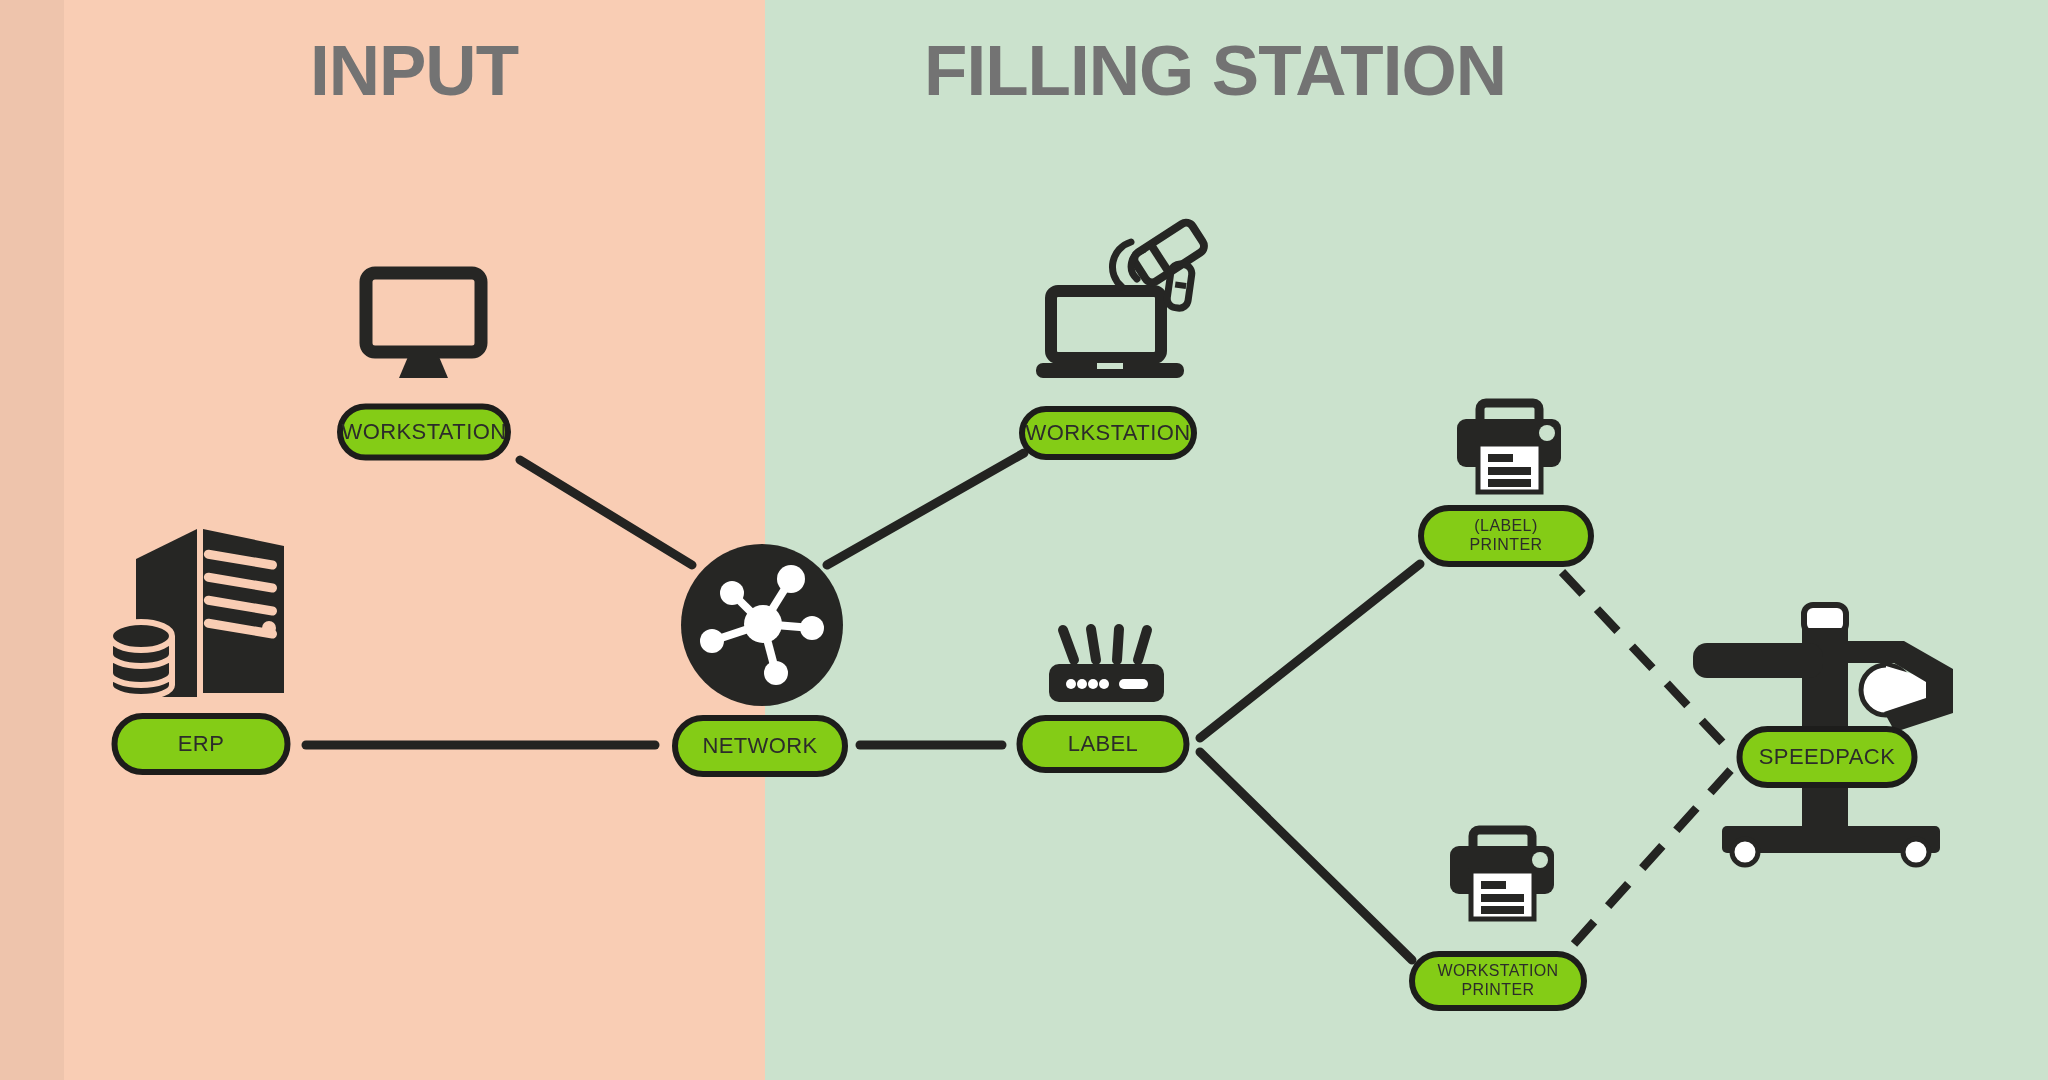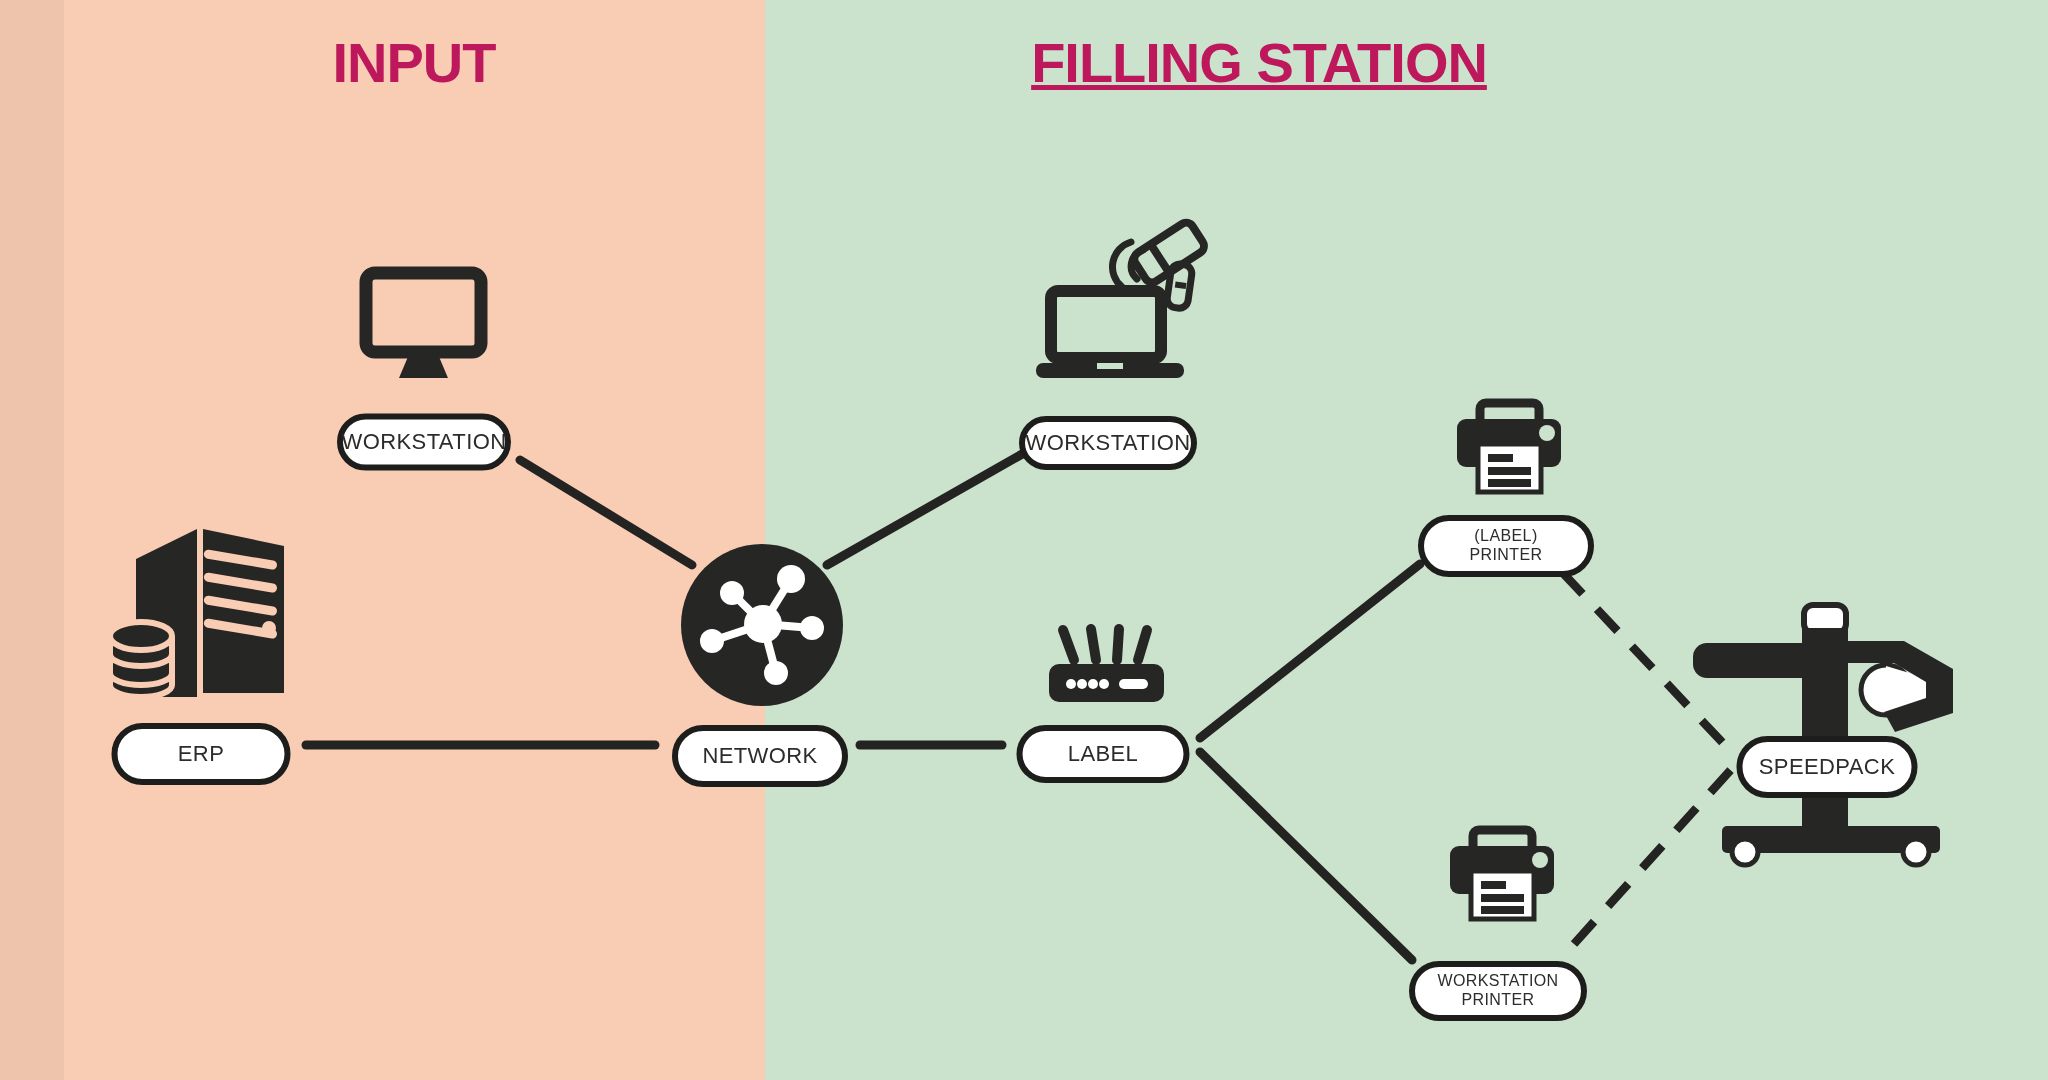--- a/index.html
+++ b/index.html
@@ -13,31 +13,31 @@
   #canvas{
     position:relative;width:2048px;height:1080px;overflow:hidden;
     font-family:"Liberation Sans",sans-serif;
   }
   .bg{position:absolute;top:0;height:100%;}
   .bg-input{left:0;width:765px;background:var(--input-bg);}
   .bg-filling{left:765px;width:1283px;background:var(--filling-bg);}
   .edge-shade{position:absolute;left:0;top:0;width:64px;height:100%;background:rgba(0,0,0,.045);}
   .title{
     position:absolute;top:30px;margin:0;transform:translateX(-50%);
-    font-size:56px;font-weight:700;letter-spacing:-1px;color:#be185d;white-space:nowrap;
+    font-size:71px;font-weight:700;letter-spacing:-1px;color:#737373;white-space:nowrap;
   }
   .title-input{left:414px;}
-  .title-filling{left:1259px;text-decoration:underline;}
+  .title-filling{left:1215px;}
   svg.art{position:absolute;left:0;top:0;}
   .pill{
     position:absolute;transform:translate(-50%,-50%);box-sizing:border-box;
-    background:#ffffff;border:6px solid var(--pill-border);border-radius:40px;
+    background:#84cc16;border:6px solid var(--pill-border);border-radius:40px;
     display:flex;flex-direction:column;align-items:center;justify-content:center;
     color:var(--pill-text);font-size:22px;letter-spacing:.4px;line-height:1.12;
-    text-align:center;white-space:nowrap;margin-top:10px;
+    text-align:center;white-space:nowrap;
   }
   .pill.two-line{font-size:16px;line-height:1.18;}
   .line{stroke:#232321;stroke-width:9;stroke-linecap:round;}
   .line.dashed{stroke-dasharray:30 21;stroke-linecap:butt;stroke-width:8.5;}
 </style>
 </head>
 <body>
 
 <div id="canvas">
 

